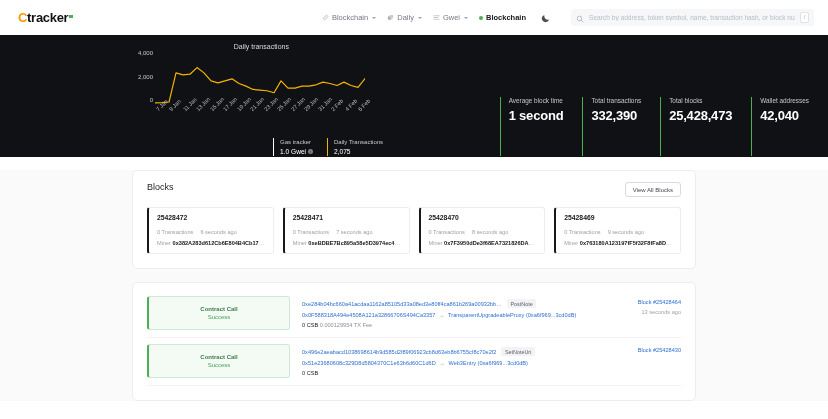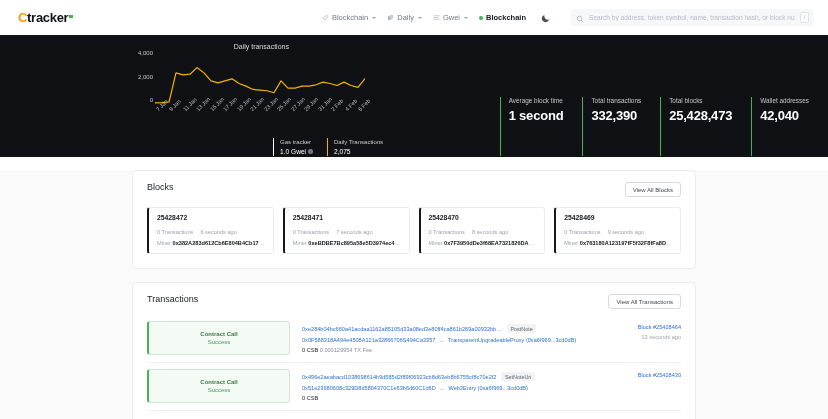--- a/index.html
+++ b/index.html
@@ -523,24 +523,20 @@
         <div class="block-miner">
           <span>Miner</span>
           <b>0x763180A123197fF5f32F8fFa8DE...</b>
         </div>
       </div>
 
     </div>
   </div>
 
   <div class="panel">
-    <div class="panel-head">
-      <div class="panel-title">Transactions</div>
-      <div class="panel-btn">View All Transactions</div>
-    </div>
 
     <div class="tx-list">
 
       <div class="tx-row">
         <div class="tx-badge">
           <div class="tb-type">Contract Call</div>
           <div class="tb-status">Success</div>
         </div>
         <div class="tx-mid">
           <div class="tx-line1">

